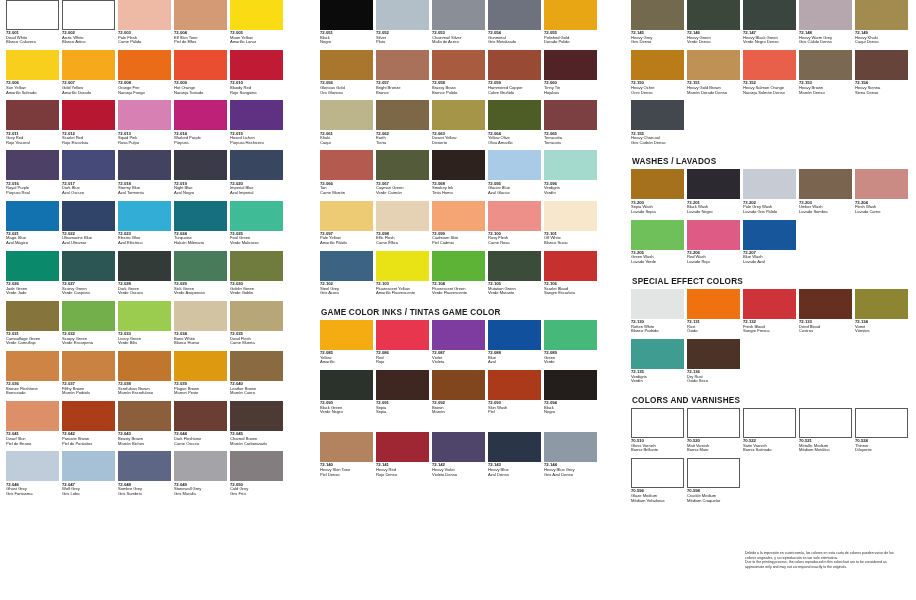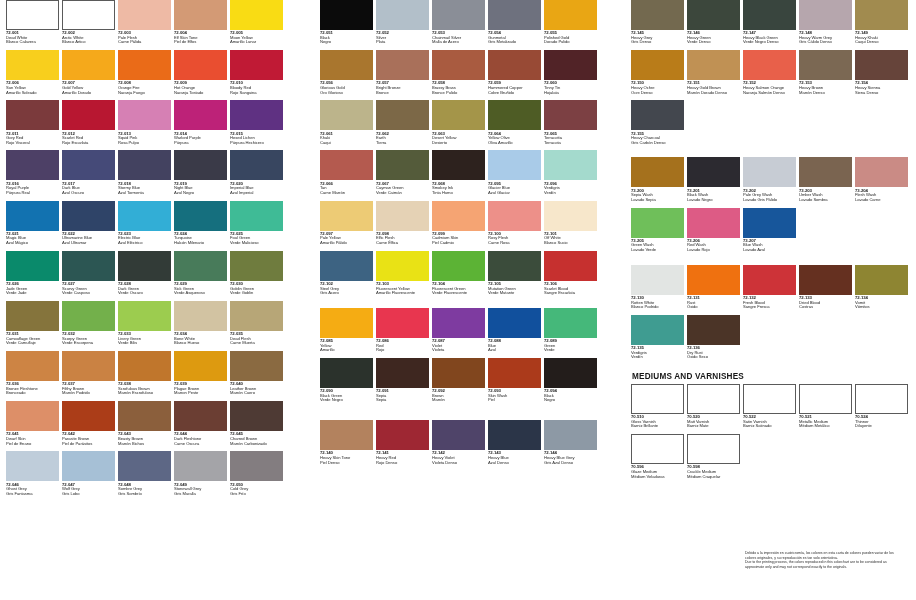--- a/index.html
+++ b/index.html
@@ -730,20 +730,21 @@
             <div class="labels">
               <span class="code">72.106</span>
               <span class="en">Scarlet Blood</span>
               <span class="es">Sangre Escarlata</span>
             </div>
           </div>
         </div>
     </div>
     <div class="gap-sm"></div>
     <div class="section">
+      <div class="section-title">GAME COLOR INKS / TINTAS GAME COLOR</div>
       <div class="grid">
           <div class="cell">
             <div class="swatch" style="background: rgb(245, 172, 19);"></div>
             <div class="labels">
               <span class="code">72.085</span>
               <span class="en">Yellow</span>
               <span class="es">Amarillo</span>
             </div>
           </div>
           <div class="cell">
@@ -987,20 +988,21 @@
             <div class="labels">
               <span class="code">&nbsp;</span>
               <span class="en">&nbsp;</span>
               <span class="es">&nbsp;</span>
             </div>
           </div>
         </div>
     </div>
     <div class="gap-sm"></div>
     <div class="section">
+      <div class="section-title">WASHES / LAVADOS</div>
       <div class="grid">
           <div class="cell">
             <div class="swatch" style="background: rgb(165, 113, 29);"></div>
             <div class="labels">
               <span class="code">73.200</span>
               <span class="en">Sepia Wash</span>
               <span class="es">Lavado Sepia</span>
             </div>
           </div>
           <div class="cell">
@@ -1072,20 +1074,21 @@
             <div class="labels">
               <span class="code">&nbsp;</span>
               <span class="en">&nbsp;</span>
               <span class="es">&nbsp;</span>
             </div>
           </div>
         </div>
     </div>
     <div class="gap-sm"></div>
     <div class="section">
+      <div class="section-title">SPECIAL EFFECT COLORS</div>
       <div class="grid">
           <div class="cell">
             <div class="swatch" style="background: rgb(226, 229, 227);"></div>
             <div class="labels">
               <span class="code">72.130</span>
               <span class="en">Rotten White</span>
               <span class="es">Blanco Podrido</span>
             </div>
           </div>
           <div class="cell">
@@ -1157,21 +1160,21 @@
             <div class="labels">
               <span class="code">&nbsp;</span>
               <span class="en">&nbsp;</span>
               <span class="es">&nbsp;</span>
             </div>
           </div>
         </div>
     </div>
     <div class="gap-sm"></div>
     <div class="section">
-      <div class="section-title">MEDIUMS AND VARNISHES</div>
+      <div class="section-title">COLORS AND VARNISHES</div>
       <div class="grid">
           <div class="cell">
             <div class="swatch outline"></div>
             <div class="labels">
               <span class="code">70.510</span>
               <span class="en">Gloss Varnish</span>
               <span class="es">Barniz Brillante</span>
             </div>
           </div>
           <div class="cell">

